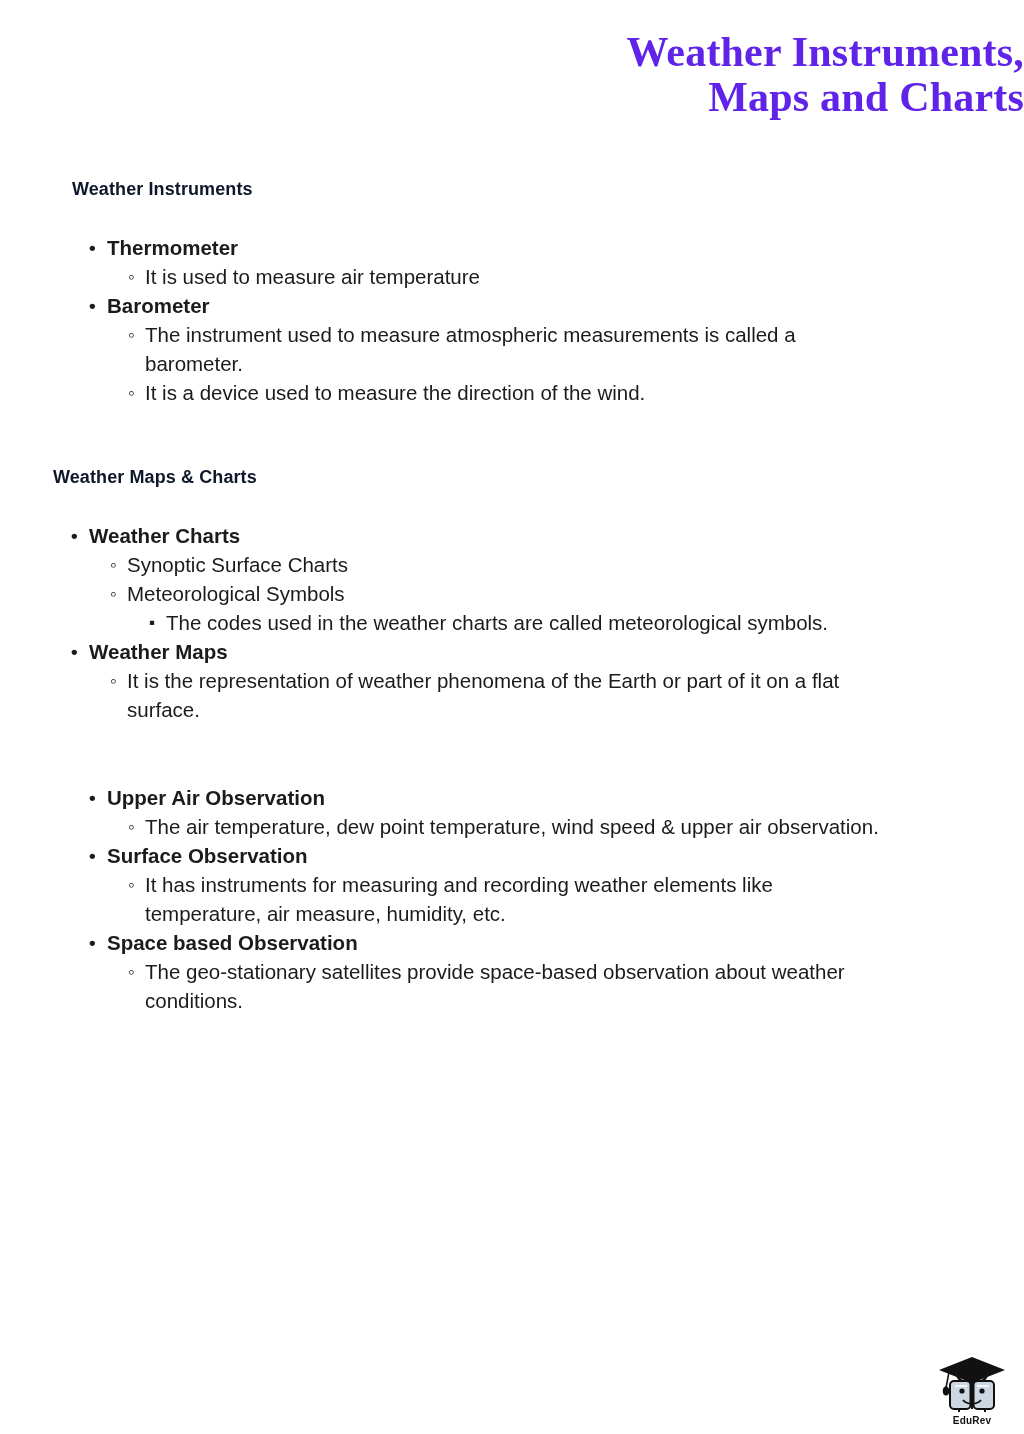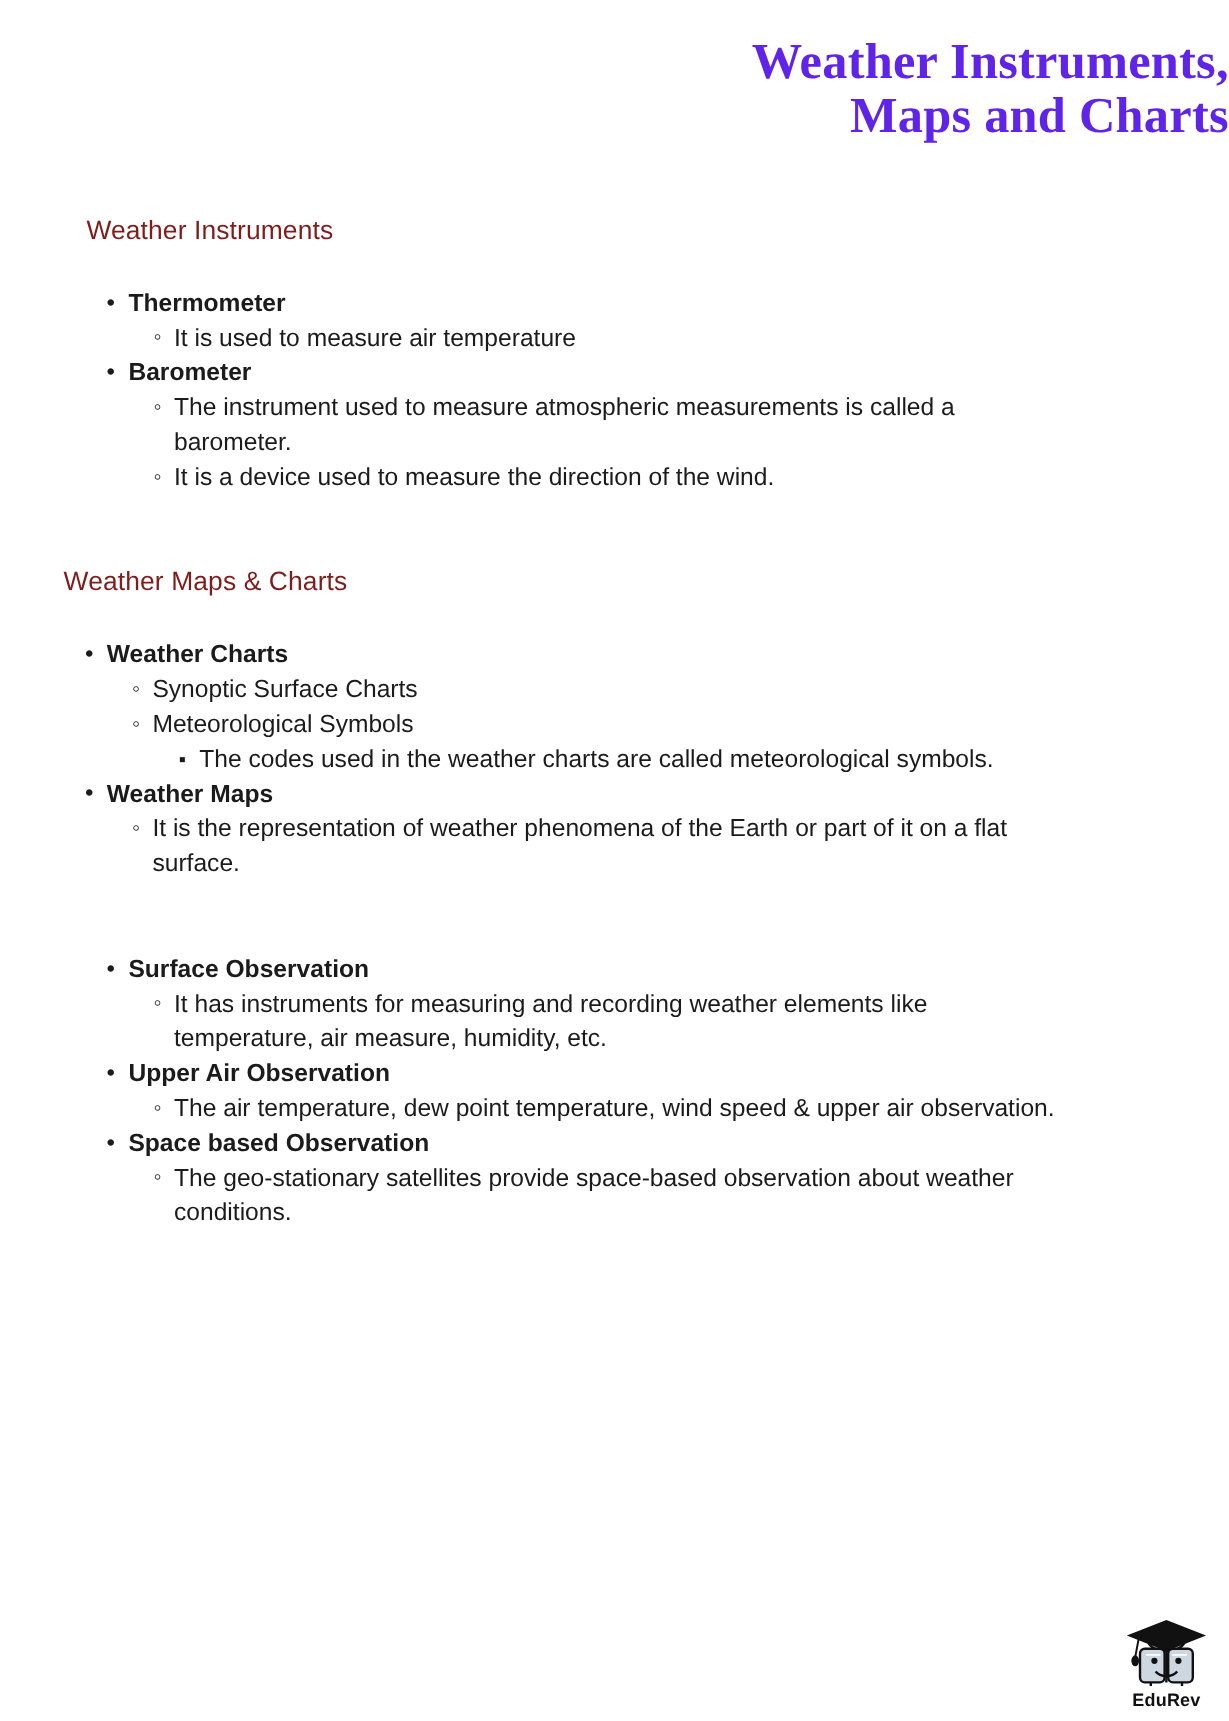--- a/index.html
+++ b/index.html
@@ -33,23 +33,23 @@
     color: #6024e8;
     margin: 0;
     padding-top: 30px;
     letter-spacing: 0.2px;
   }
   .doc-title .line { display: block; text-align: right; }
 
   
   .section-heading {
     font-family: "Liberation Sans", sans-serif;
-    font-weight: normal;
-    font-size: 22px;
-    color: #7f1d1d;
+    font-weight: bold;
+    font-size: 18px;
+    color: #0f172a;
     letter-spacing: 0.1px;
   }
 
   .sec1-heading { margin: 59px 0 0 72px; }
   .sec2-heading { margin: 0 0 0 53px; }
   .sec3-heading { margin: 0 0 0 53px; }
 
   
   ul {
     margin: 0;
@@ -125,21 +125,21 @@
     position: absolute;
     right: 14px;
     bottom: 8px;
     width: 76px;
     text-align: center;
   }
   .logo-mark { display: block; }
   .logo-text {
     font-family: "Liberation Sans", sans-serif;
     font-weight: bold;
-    font-size: 15px;
+    font-size: 10px;
     color: #111111;
     letter-spacing: 0.2px;
     margin-top: -2px;
   }
 </style>
 </head>
 <body>
 
 <div class="page">
 
@@ -206,32 +206,32 @@
           </li>
         </ul>
       </li>
     </ul>
   </div>
 
   <div class="sec3-wrap">
 
     <ul class="lvl1 sec3-list">
       <li>
+        <span class="txt">Upper Air Observation</span>
+        <ul class="lvl2">
+          <li>
+            <span class="txt">The air temperature, dew point temperature, wind speed &amp; upper air observation.</span>
+          </li>
+        </ul>
+      </li>
+      <li>
         <span class="txt">Surface Observation</span>
         <ul class="lvl2">
           <li>
             <span class="txt">It has instruments for measuring and recording weather elements like temperature, air measure, humidity, etc.</span>
-          </li>
-        </ul>
-      </li>
-      <li>
-        <span class="txt">Upper Air Observation</span>
-        <ul class="lvl2">
-          <li>
-            <span class="txt">The air temperature, dew point temperature, wind speed &amp; upper air observation.</span>
           </li>
         </ul>
       </li>
       <li>
         <span class="txt">Space based Observation</span>
         <ul class="lvl2">
           <li>
             <span class="txt">The geo-stationary satellites provide space-based observation about weather conditions.</span>
           </li>
         </ul>

